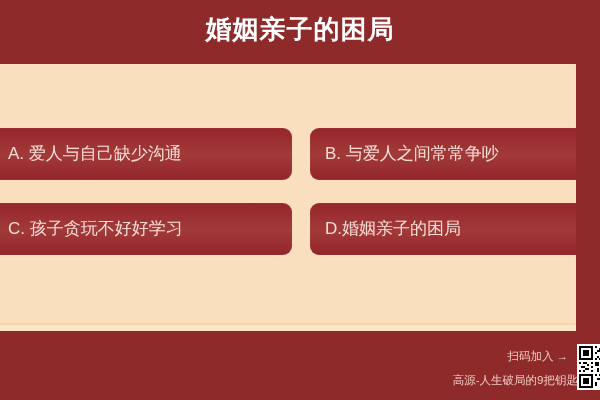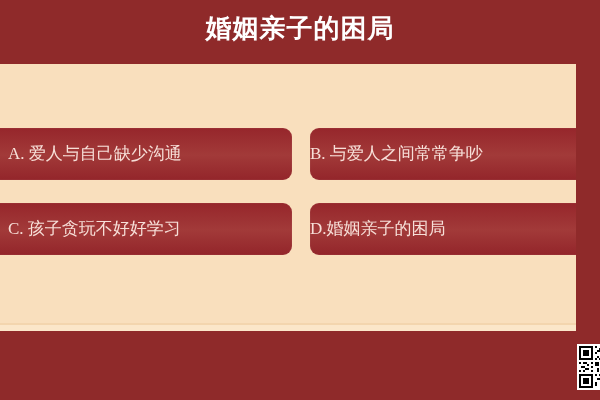--- a/index.html
+++ b/index.html
@@ -12,21 +12,20 @@
     overflow: hidden;
     background: #8f2a2a;
     font-family: "Liberation Sans", "DejaVu Sans", sans-serif;
   }
   #slide {
     position: relative;
     width: 600px;
     height: 400px;
     overflow: hidden;
     background: #8f2a2a;
-    font-family: Liberation Serif, serif;
   }
 
   
   .header-band {
     position: absolute;
     left: 0;
     top: 0;
     width: 600px;
     height: 64px;
     background: #8f2a2a;
@@ -100,20 +99,21 @@
   }
   .option.col-left .option-label {
     padding-left: 34px;
   }
   
   .option.col-right {
     left: 310px;
     width: 318px;
   }
   .option.col-right .option-label {
+    padding-left: 15px;
   }
   .option.row-top  { top: 64px; }
   .option.row-bot  { top: 139px; }
 
   
   .footer {
     position: absolute;
     left: 0;
     top: 331px;
     width: 600px;
@@ -179,20 +179,26 @@
     </div>
 
     <div class="option col-right row-bot">
       <span class="option-label">D.婚姻亲子的困局</span>
     </div>
 
     <div class="panel-edge"></div>
     <div class="panel-stripe"></div>
   </div>
 
+  <div class="footer">
+    <div class="footer-line1">
+      <span>扫码加入</span><span class="arrow-glyph">→</span>
+    </div>
+    <div class="footer-line2">高源-人生破局的9把钥匙</div>
+  </div>
 
   <div class="qr">
     <svg width="42" height="42" viewBox="0 0 21 21" shape-rendering="crispEdges" aria-hidden="true">
       <rect width="21" height="21" fill="#ffffff"></rect>
       <g fill="#000000">
 
         <rect x="0" y="0" width="7" height="1"></rect>
           <rect x="0" y="6" width="7" height="1"></rect>
         <rect x="0" y="0" width="1" height="7"></rect>
           <rect x="6" y="0" width="1" height="7"></rect>

